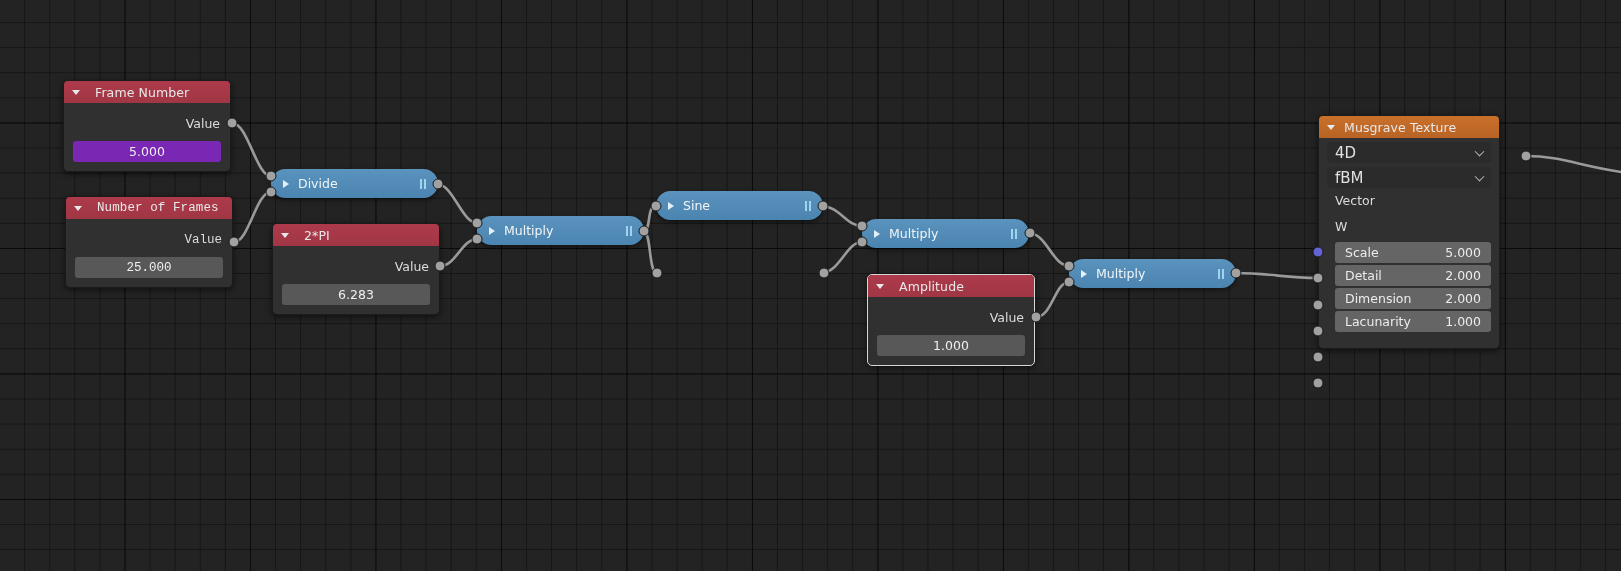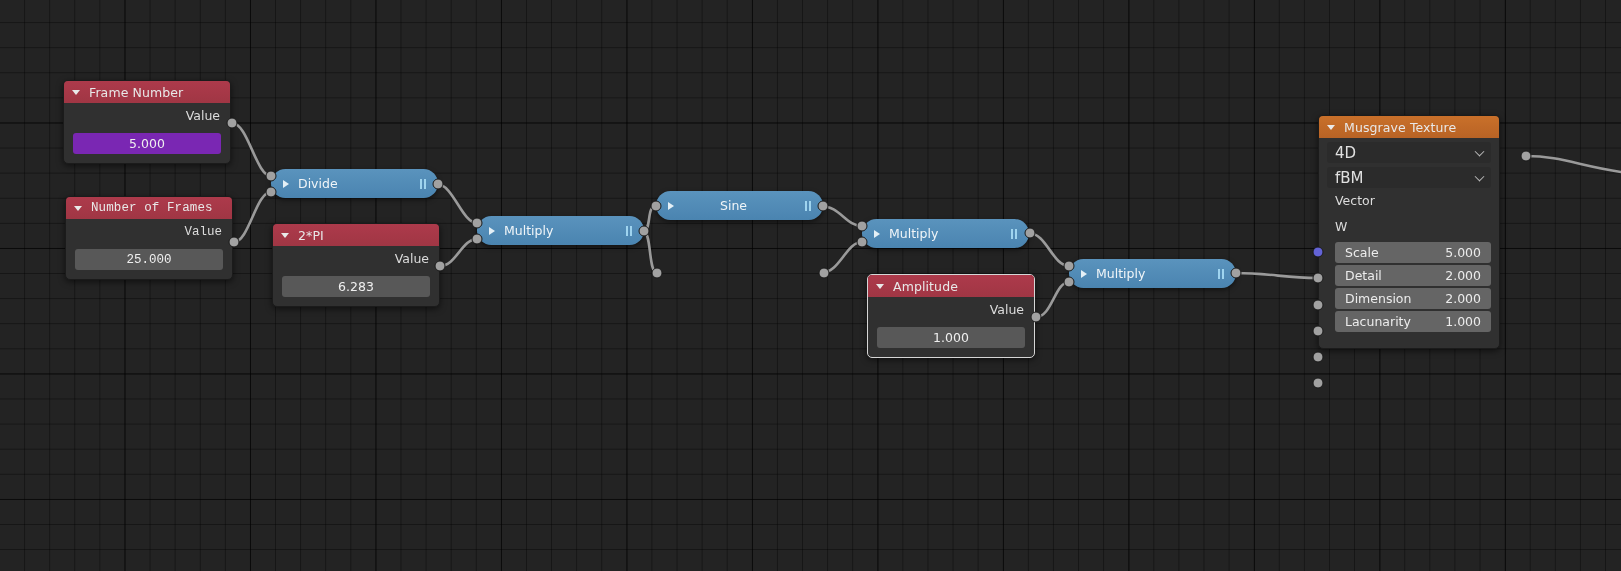--- a/index.html
+++ b/index.html
@@ -39,39 +39,40 @@
   .node.selected{ border:1px solid #d6d6d6; }
   .node .hdr{
     height:22px;
     display:flex;
     align-items:center;
     padding:0 8px;
     font-size:12.5px;
     color:#e8e8e8;
     letter-spacing:.1px;
   }
-  .hdr.red{ background:#a9384a; background:linear-gradient(#ad3a4b,#a03644); }
+  .hdr.red{ background:#a9384a; background:linear-gradient(#ad3a4b,#a03644);gap:6px; }
   .hdr.orange{ background:#c06a28; background:linear-gradient(#c9702a,#b86325); }
   .hdr .tri{
     width:0;height:0;
     border-left:4.5px solid transparent;
     border-right:4.5px solid transparent;
     border-top:5.5px solid #e9e9e9;
     margin-right:9px;
     flex:0 0 auto;
   }
   .node .body{ padding:0; }
 
   .row-label{
     font-size:12.5px;
     color:#dcdcdc;
     text-align:right;
     padding:5px 10px 5px 0;
     height:26px;
     line-height:16px;
+    margin-top:8px;
   }
   .field{
     margin:4px 9px 9px 9px;
     height:21px;
     border-radius:3px;
     background:#585858;
     color:#efefef;
     font-size:12.5px;
     display:flex;
     align-items:center;
@@ -273,21 +274,21 @@
     <span class="lbl">Multiply</span>
     <span class="pause">
         <i></i>
         <i></i>
       </span>
   </div>
   <span class="sock" style="left:477px; top:223px;"></span>
   <span class="sock" style="left:477px; top:239px;"></span>
   <span class="sock" style="left:644px; top:231px;"></span>
 
-  <div class="pill" style="left:656px; top:191px; width:167px;gap:37px;">
+  <div class="pill" style="left:656px; top:191px; width:167px;">
     <span class="tri"></span>
     <span class="lbl">Sine</span>
     <span class="pause">
         <i></i>
         <i></i>
       </span>
   </div>
   <span class="sock" style="left:656px; top:206px;"></span>
   <span class="sock" style="left:823px; top:206px;"></span>
 

